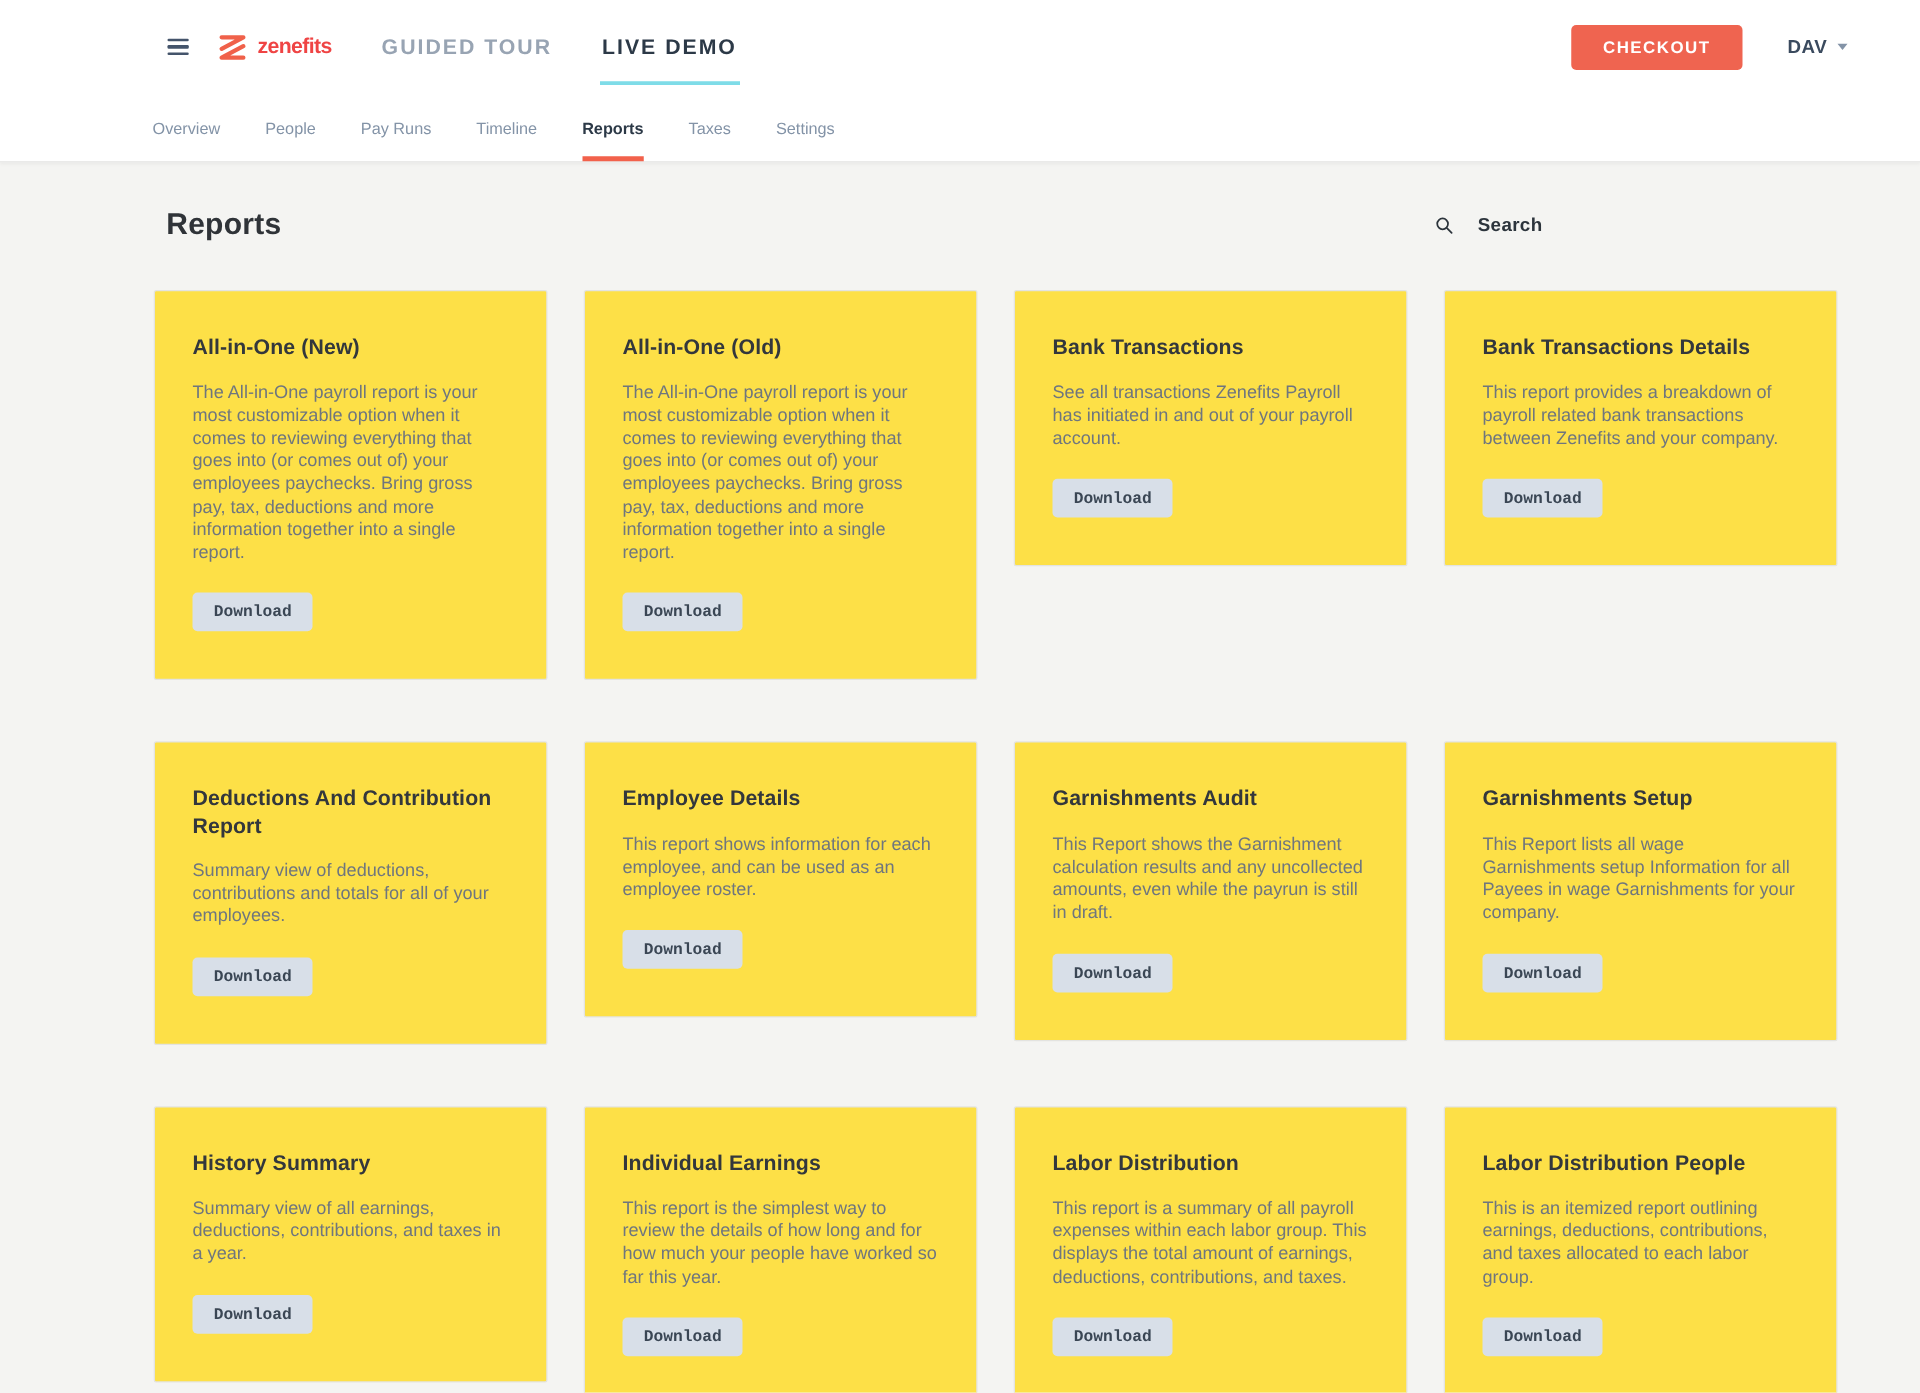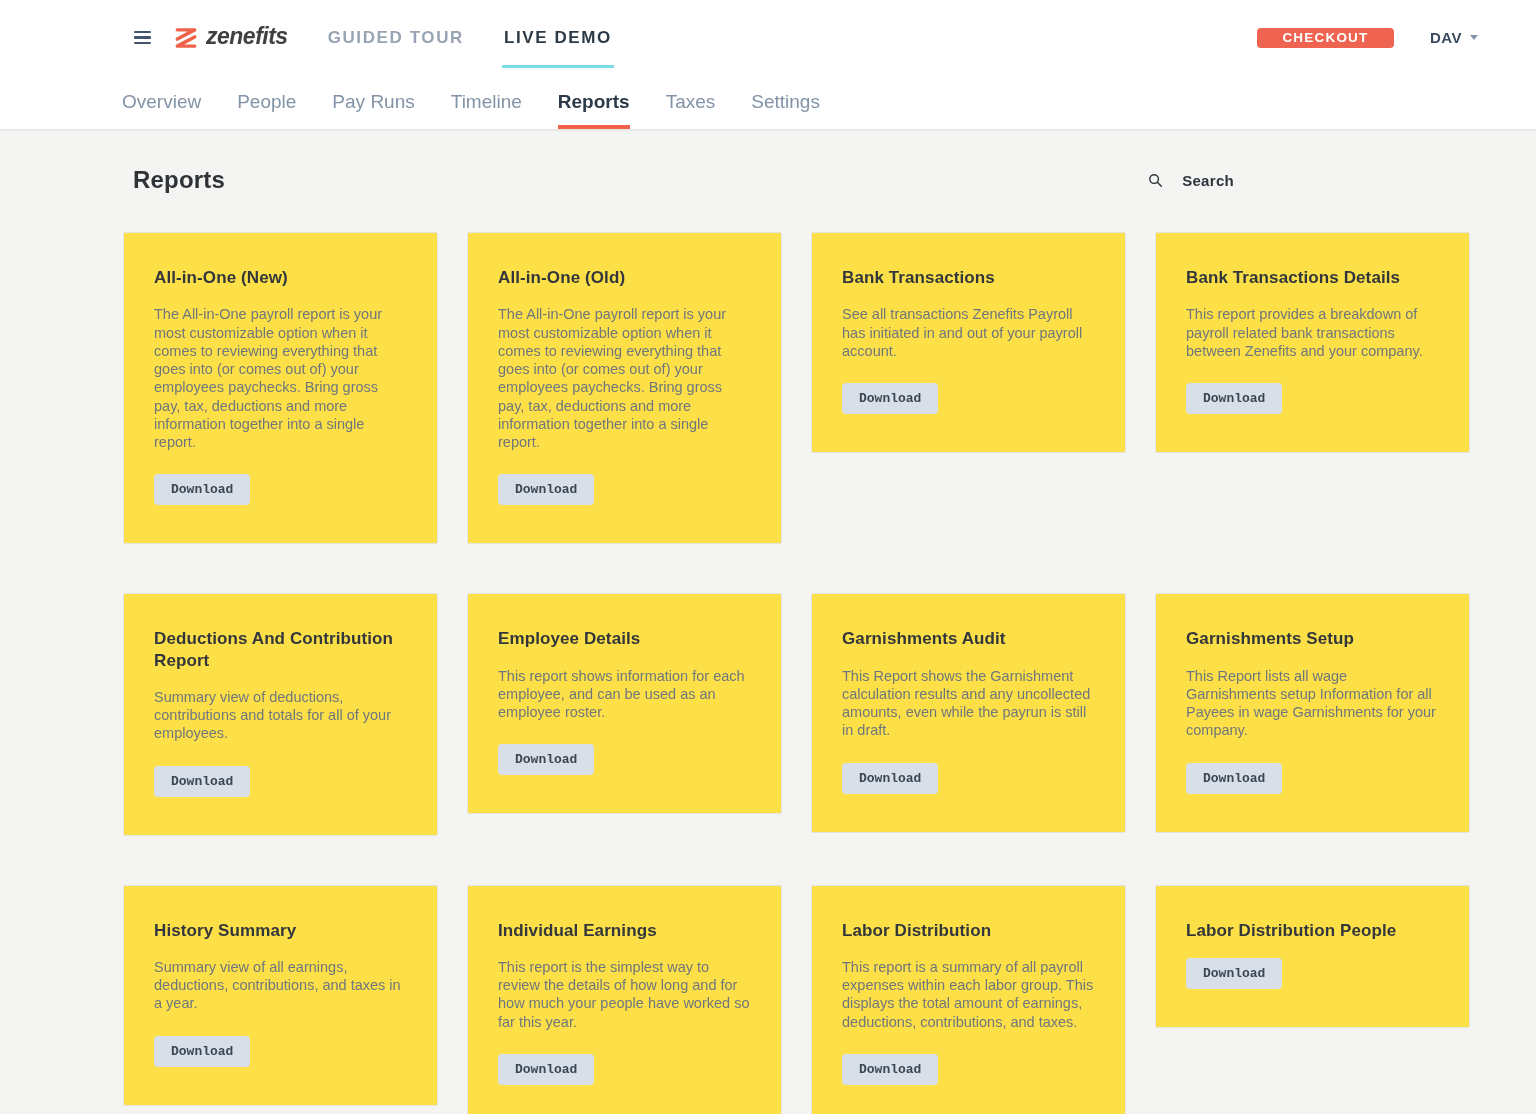--- a/index.html
+++ b/index.html
@@ -25,63 +25,62 @@
   }
   .hamburger {
     width: 17px; height: 13px;
     display: flex; flex-direction: column; justify-content: space-between;
     cursor: pointer;
   }
   .hamburger span { display:block; height: 2.4px; background: #44546b; border-radius: 1px; }
   .brand { display: flex; align-items: center; margin-left: 22px; cursor: pointer; }
   .brand svg { display:block; }
   .brand-word {
-    font-size: 23px; font-weight: 700; color: #404040;
+    font-size: 17px; font-weight: 700; color: #ef4444;
     letter-spacing: -0.5px; margin-left: 7px; line-height: 1;
     padding-bottom: 3px;
-    font-style: italic;
   }
   .top-link {
     font-size: 17px; font-weight: 700; letter-spacing: 1.6px;
     color: #98a4b3; margin-left: 40px; cursor: pointer;
   }
   .top-link.active-demo {
     color: #2c3947; position: relative;
   }
   .top-link.active-demo::after {
     content: ""; position: absolute; left: -2px; right: -2px; bottom: -20px;
     height: 3px; background: #7edce8;
   }
   .header-spacer { flex: 1; }
   .checkout-btn {
     background: #ef6450; color: #ffffff;
     font-size: 13.5px; font-weight: 700; letter-spacing: 1.2px;
     border: none; border-radius: 4px;
-    width: 137px; height: 20px; cursor: pointer;
+    width: 137px; height: 36px; cursor: pointer;
     font-family: "Liberation Sans", sans-serif;
   }
   .user-menu {
     display: flex; align-items: center; margin-left: 36px; margin-right: 12px;
     cursor: pointer;
   }
   .user-name { font-size: 15px; font-weight: 700; color: #3a4a5e; letter-spacing: 0.5px; }
   .caret {
     width: 0; height: 0; margin-left: 8px;
     border-left: 4.5px solid transparent;
     border-right: 4.5px solid transparent;
     border-top: 5px solid #8393a7;
   }
 
   .header-tabs {
     display: flex; align-items: stretch;
     height: 54px; padding-left: 122px; gap: 36px;
   }
   .tab {
     display: flex; align-items: center;
-    font-size: 19px; color: #8393a7;
+    font-size: 13px; color: #8393a7;
     position: relative; cursor: pointer;
   }
   .tab.active { color: #2c3947; font-weight: 700; }
   .tab.active::after {
     content: ""; position: absolute; left: 0; right: 0; bottom: 0;
     height: 4px; background: #f2614b;
   }
 
   
   .main { padding-top: 36px; }
@@ -243,17 +242,18 @@
     </div>
 
     <div class="card">
       <h3>Labor Distribution</h3>
       <p>This report is a summary of all payroll expenses within each labor group. This displays the total amount of earnings, deductions, contributions, and taxes.</p>
       <button class="download-btn">Download</button>
     </div>
 
     <div class="card">
       <h3>Labor Distribution People</h3>
+      <p>This is an itemized report outlining earnings, deductions, contributions, and taxes allocated to each labor group.</p>
       <button class="download-btn">Download</button>
     </div>
 
   </div>
 </main>
 
 </body></html>

